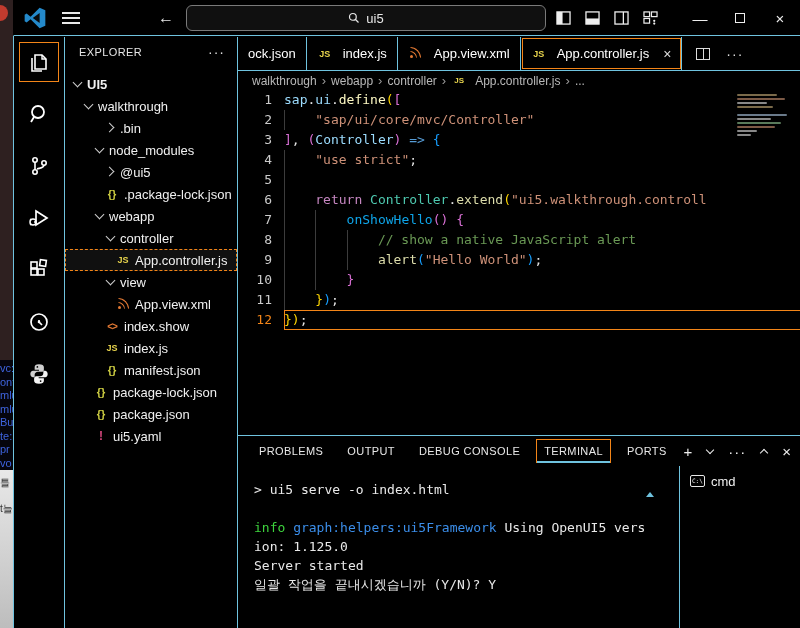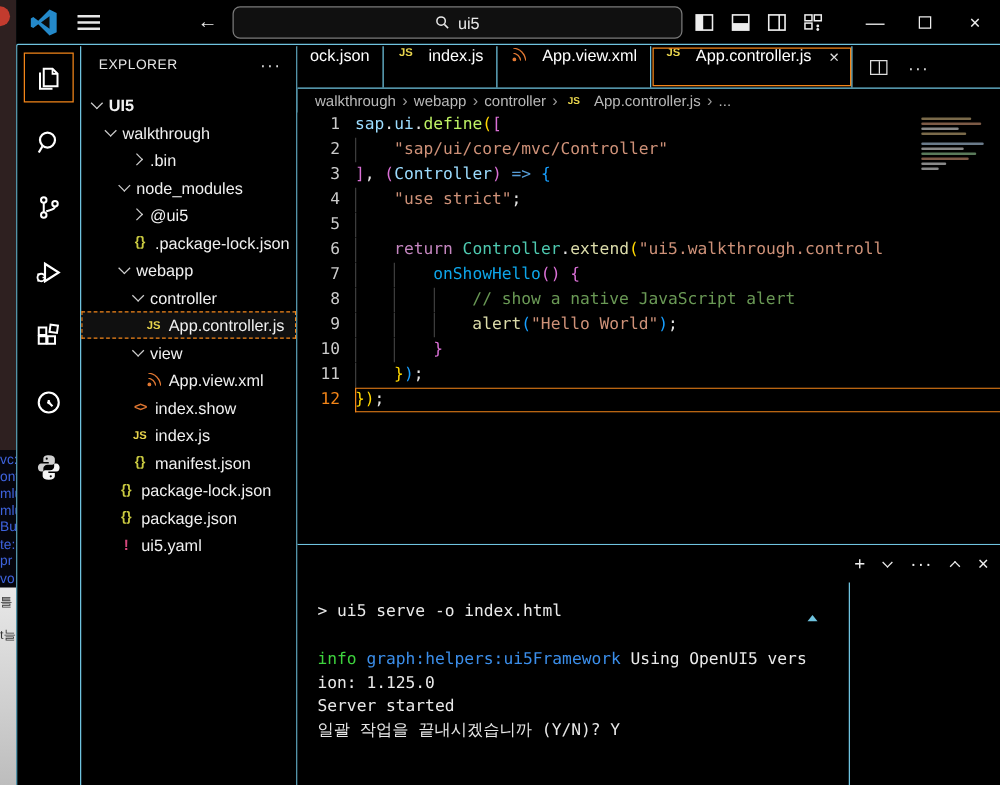--- a/index.html
+++ b/index.html
@@ -57,21 +57,21 @@
   .rss { position:relative; width:11px; height:11px; display:inline-block; }
   .rss i { position:absolute; left:0; bottom:0; width:3px; height:3px; background:#e37933; border-radius:50%; }
   .rss u { position:absolute; left:0; bottom:0; border:1.5px solid #e37933; border-left-color:transparent; border-bottom-color:transparent; border-radius:0 100% 0 0; }
   .rss u.a1 { width:7px; height:7px; }
   .rss u.a2 { width:11px; height:11px; }
   .trow.selected { background:#101010; outline:1px dashed #F38518; outline-offset:-1px; }
   .trow.root { font-weight:bold; }
 
   .editor-col { flex:1; min-width:0; display:flex; flex-direction:column; position:relative; }
   .tabbar { height:34px; display:flex; border-bottom:1px solid #6FC3DF; background:#000; align-items:stretch; position:relative; }
-  .tab { display:flex; padding:0 10px; color:#fff; font-size:13px; border-right:1px solid #6FC3DF; gap:6px; white-space:nowrap; cursor:pointer; }
+  .tab { display:flex; align-items:center; padding:0 10px; color:#fff; font-size:13px; border-right:1px solid #6FC3DF; gap:6px; white-space:nowrap; cursor:pointer; }
   .tab.active { outline:1px solid #F38518; outline-offset:-2px; }
   .tab .close { color:#ddd; margin-left:8px; font-size:14px; cursor:pointer; }
   .tab-actions { display:flex; align-items:center; gap:16px; margin-left:14px; color:#ddd; }
   .split-ic { width:14px; height:12px; border:1px solid #ddd; position:relative; display:inline-block; cursor:pointer; }
   .split-ic::after { content:""; position:absolute; left:6px; top:0; width:1px; height:10px; background:#ddd; }
   .dots3 { font-size:14px; letter-spacing:1px; cursor:pointer; }
 
   .crumbs { height:19px; display:flex; align-items:center; padding-left:14px; color:#b9b9b9; font-size:12px; gap:5px; white-space:nowrap; }
   .crumbs .sep { color:#9a9a9a; font-size:13px; }
   .crumbs .ci { display:flex; align-items:center; gap:4px; cursor:pointer; }
@@ -371,21 +371,21 @@
             <div style="width:0;"></div>
             <div style="width:50px;background:#6a7a8a;"></div>
             <div style="width:34px;background:#888;"></div>
             <div style="width:44px;background:#5a7a5a;"></div>
             <div style="width:38px;background:#7c5a46;"></div>
             <div style="width:20px;background:#888;"></div>
             <div style="width:14px;background:#888;"></div>
           </div>
         <div class="code-line">
               <span class="gut">1</span>
-              <span class="ctext"><span style="color: rgb(156, 220, 254);">sap</span><span style="color: rgb(228, 228, 228);">.</span><span style="color: rgb(156, 220, 254);">ui</span><span style="color: rgb(228, 228, 228);">.</span><span style="color: #bef264;">define</span><span style="color: rgb(255, 215, 0);">(</span><span style="color: rgb(218, 112, 214);">[</span></span>
+              <span class="ctext"><span style="color: rgb(156, 220, 254);">sap</span><span style="color: rgb(228, 228, 228);">.</span><span style="color: rgb(156, 220, 254);">ui</span><span style="color: rgb(228, 228, 228);">.</span><span style="color: #fef9c3;">define</span><span style="color: rgb(255, 215, 0);">(</span><span style="color: rgb(218, 112, 214);">[</span></span>
             </div>
             <div class="code-line">
               <span class="gut">2</span>
               <span class="ctext"><span class="ind"></span><span style="color: rgb(206, 145, 120);">"sap/ui/core/mvc/Controller"</span></span>
             </div>
             <div class="code-line">
               <span class="gut">3</span>
               <span class="ctext"><span style="color: rgb(218, 112, 214);">]</span><span style="color: rgb(228, 228, 228);">, </span><span style="color: rgb(218, 112, 214);">(</span><span style="color: rgb(156, 220, 254);">Controller</span><span style="color: rgb(218, 112, 214);">)</span><span style="color: rgb(228, 228, 228);"> </span><span style="color: rgb(86, 156, 214);">=&gt;</span><span style="color: rgb(228, 228, 228);"> </span><span style="color: rgb(23, 159, 255);">{</span></span>
             </div>
             <div class="code-line">
@@ -421,40 +421,51 @@
               <span class="ctext"><span class="ind"></span><span style="color: rgb(255, 215, 0);">}</span><span style="color: rgb(23, 159, 255);">)</span><span style="color: rgb(228, 228, 228);">;</span></span>
             </div>
             <div class="code-line cur">
               <span class="gut">12</span>
               <span class="ctext"><span style="color: rgb(255, 215, 0);">}</span><span style="color: rgb(255, 215, 0);">)</span><span style="color: rgb(228, 228, 228);">;</span></span>
             </div>
           </div>
 
         <div class="panel">
           <div class="panel-head">
+            <span id="ptabs" style="display:flex;">
+                <span class="ptab">PROBLEMS</span>
+                <span class="ptab">OUTPUT</span>
+                <span class="ptab">DEBUG CONSOLE</span>
+                <span class="ptab active">TERMINAL</span>
+                <span class="ptab">PORTS</span>
+              </span>
             <div class="panel-actions">
               <span class="pa">+</span>
               <span class="chev-s down"></span>
               <span class="pa dots3">···</span>
               <span class="chev-s up"></span>
               <span class="pa">×</span>
             </div>
           </div>
           <div class="panel-body">
             <div class="term" id="term">
                 <div><span style="color: rgb(233, 233, 233);">&gt; ui5 serve -o index.html</span></div>
                 <div>&nbsp;</div>
                 <div><span style="color: rgb(61, 211, 61);">info </span><span style="color: rgb(59, 142, 234);">graph:helpers:ui5Framework</span><span style="color: rgb(233, 233, 233);"> Using OpenUI5 vers</span></div>
                 <div><span style="color: rgb(233, 233, 233);">ion: 1.125.0</span></div>
                 <div><span style="color: rgb(233, 233, 233);">Server started</span></div>
                 <div><span style="color: rgb(233, 233, 233);">일괄 작업을 끝내시겠습니까 (Y/N)? Y</span></div>
               </div>
             <div class="term-side">
               <div class="sash-marker"></div>
               <div id="termlist">
+                  <div class="term-row">
+                    <span class="cmd-ic">C:\</span>
+                    <span>cmd</span>
+                  </div>
                 </div>
             </div>
           </div>
         </div>
       </div>
     </div>
   </div>
 </div>
 
 </body></html>

